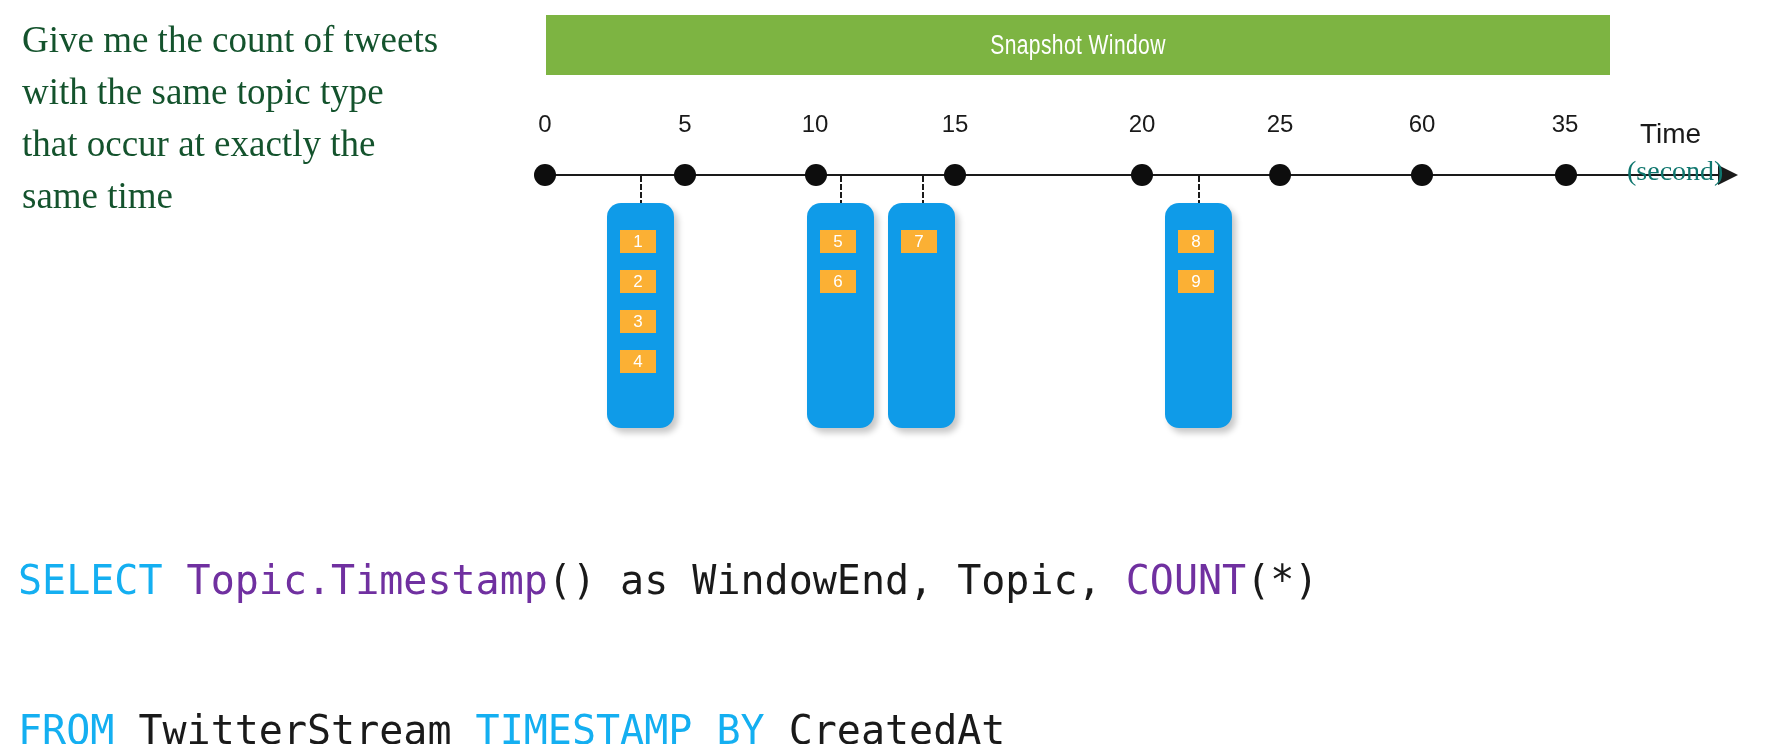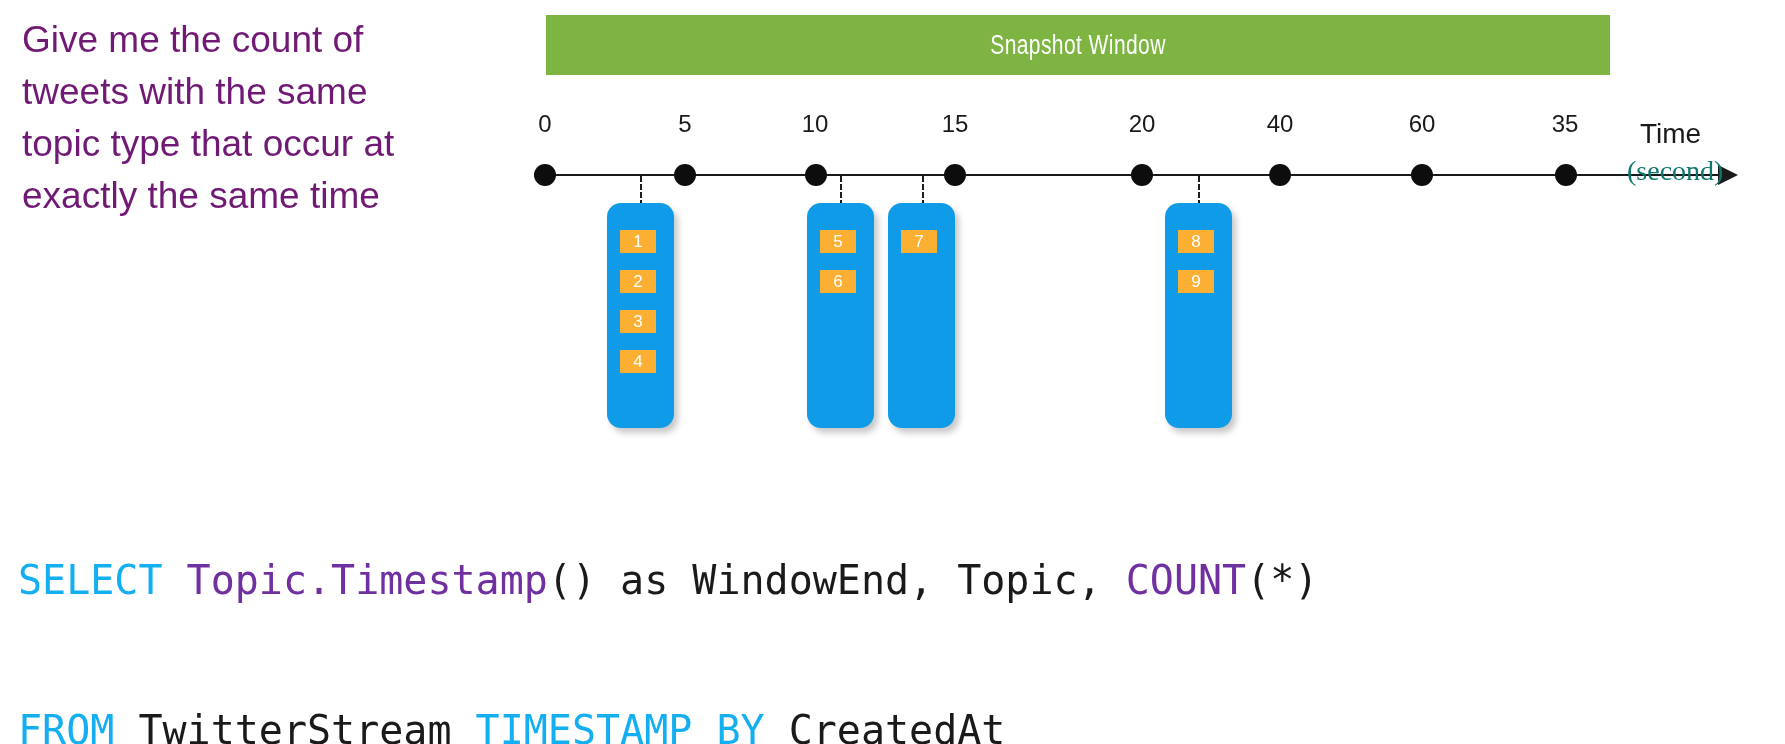--- a/index.html
+++ b/index.html
@@ -8,24 +8,24 @@
     background:#ffffff;
     font-family:"Liberation Sans", sans-serif;
     position:relative;
     overflow:hidden;
   }
   .stage{position:absolute;left:0;top:0;width:1785px;height:744px;}
 
   
   #prompt-text{
     position:absolute;left:22px;top:14px;width:420px;
-    color:#701a75;
+    color:#14532d;
     font-size:37px;
     line-height:52px;
-    font-family:Liberation Sans, sans-serif;
+    font-family:Liberation Serif, serif;
     letter-spacing:0px;
   }
 
   
   #snapshot-banner{
     position:absolute;left:546px;top:15px;width:1064px;height:60px;
     background:#7DB442;
   }
   #snapshot-banner-label{
     position:absolute;left:0;top:0;width:100%;height:60px;
@@ -115,21 +115,21 @@
   </div>
 
   <div class="axis-line"></div>
   <div class="axis-arrow"></div>
 
   <div class="tick-label" style="left:515px;">0</div>
   <div class="tick-label" style="left:655px;">5</div>
   <div class="tick-label" style="left:785px;">10</div>
   <div class="tick-label" style="left:925px;">15</div>
   <div class="tick-label" style="left:1112px;">20</div>
-  <div class="tick-label" style="left:1250px;">40</div>
+  <div class="tick-label" style="left:1250px;">25</div>
   <div class="tick-label" style="left:1392px;">60</div>
   <div class="tick-label" style="left:1535px;">35</div>
 
   <div class="tick-dot" style="left:534px;"></div>
   <div class="tick-dot" style="left:674px;"></div>
   <div class="tick-dot" style="left:805px;"></div>
   <div class="tick-dot" style="left:944px;"></div>
   <div class="tick-dot" style="left:1131px;"></div>
   <div class="tick-dot" style="left:1269px;"></div>
   <div class="tick-dot" style="left:1411px;"></div>

